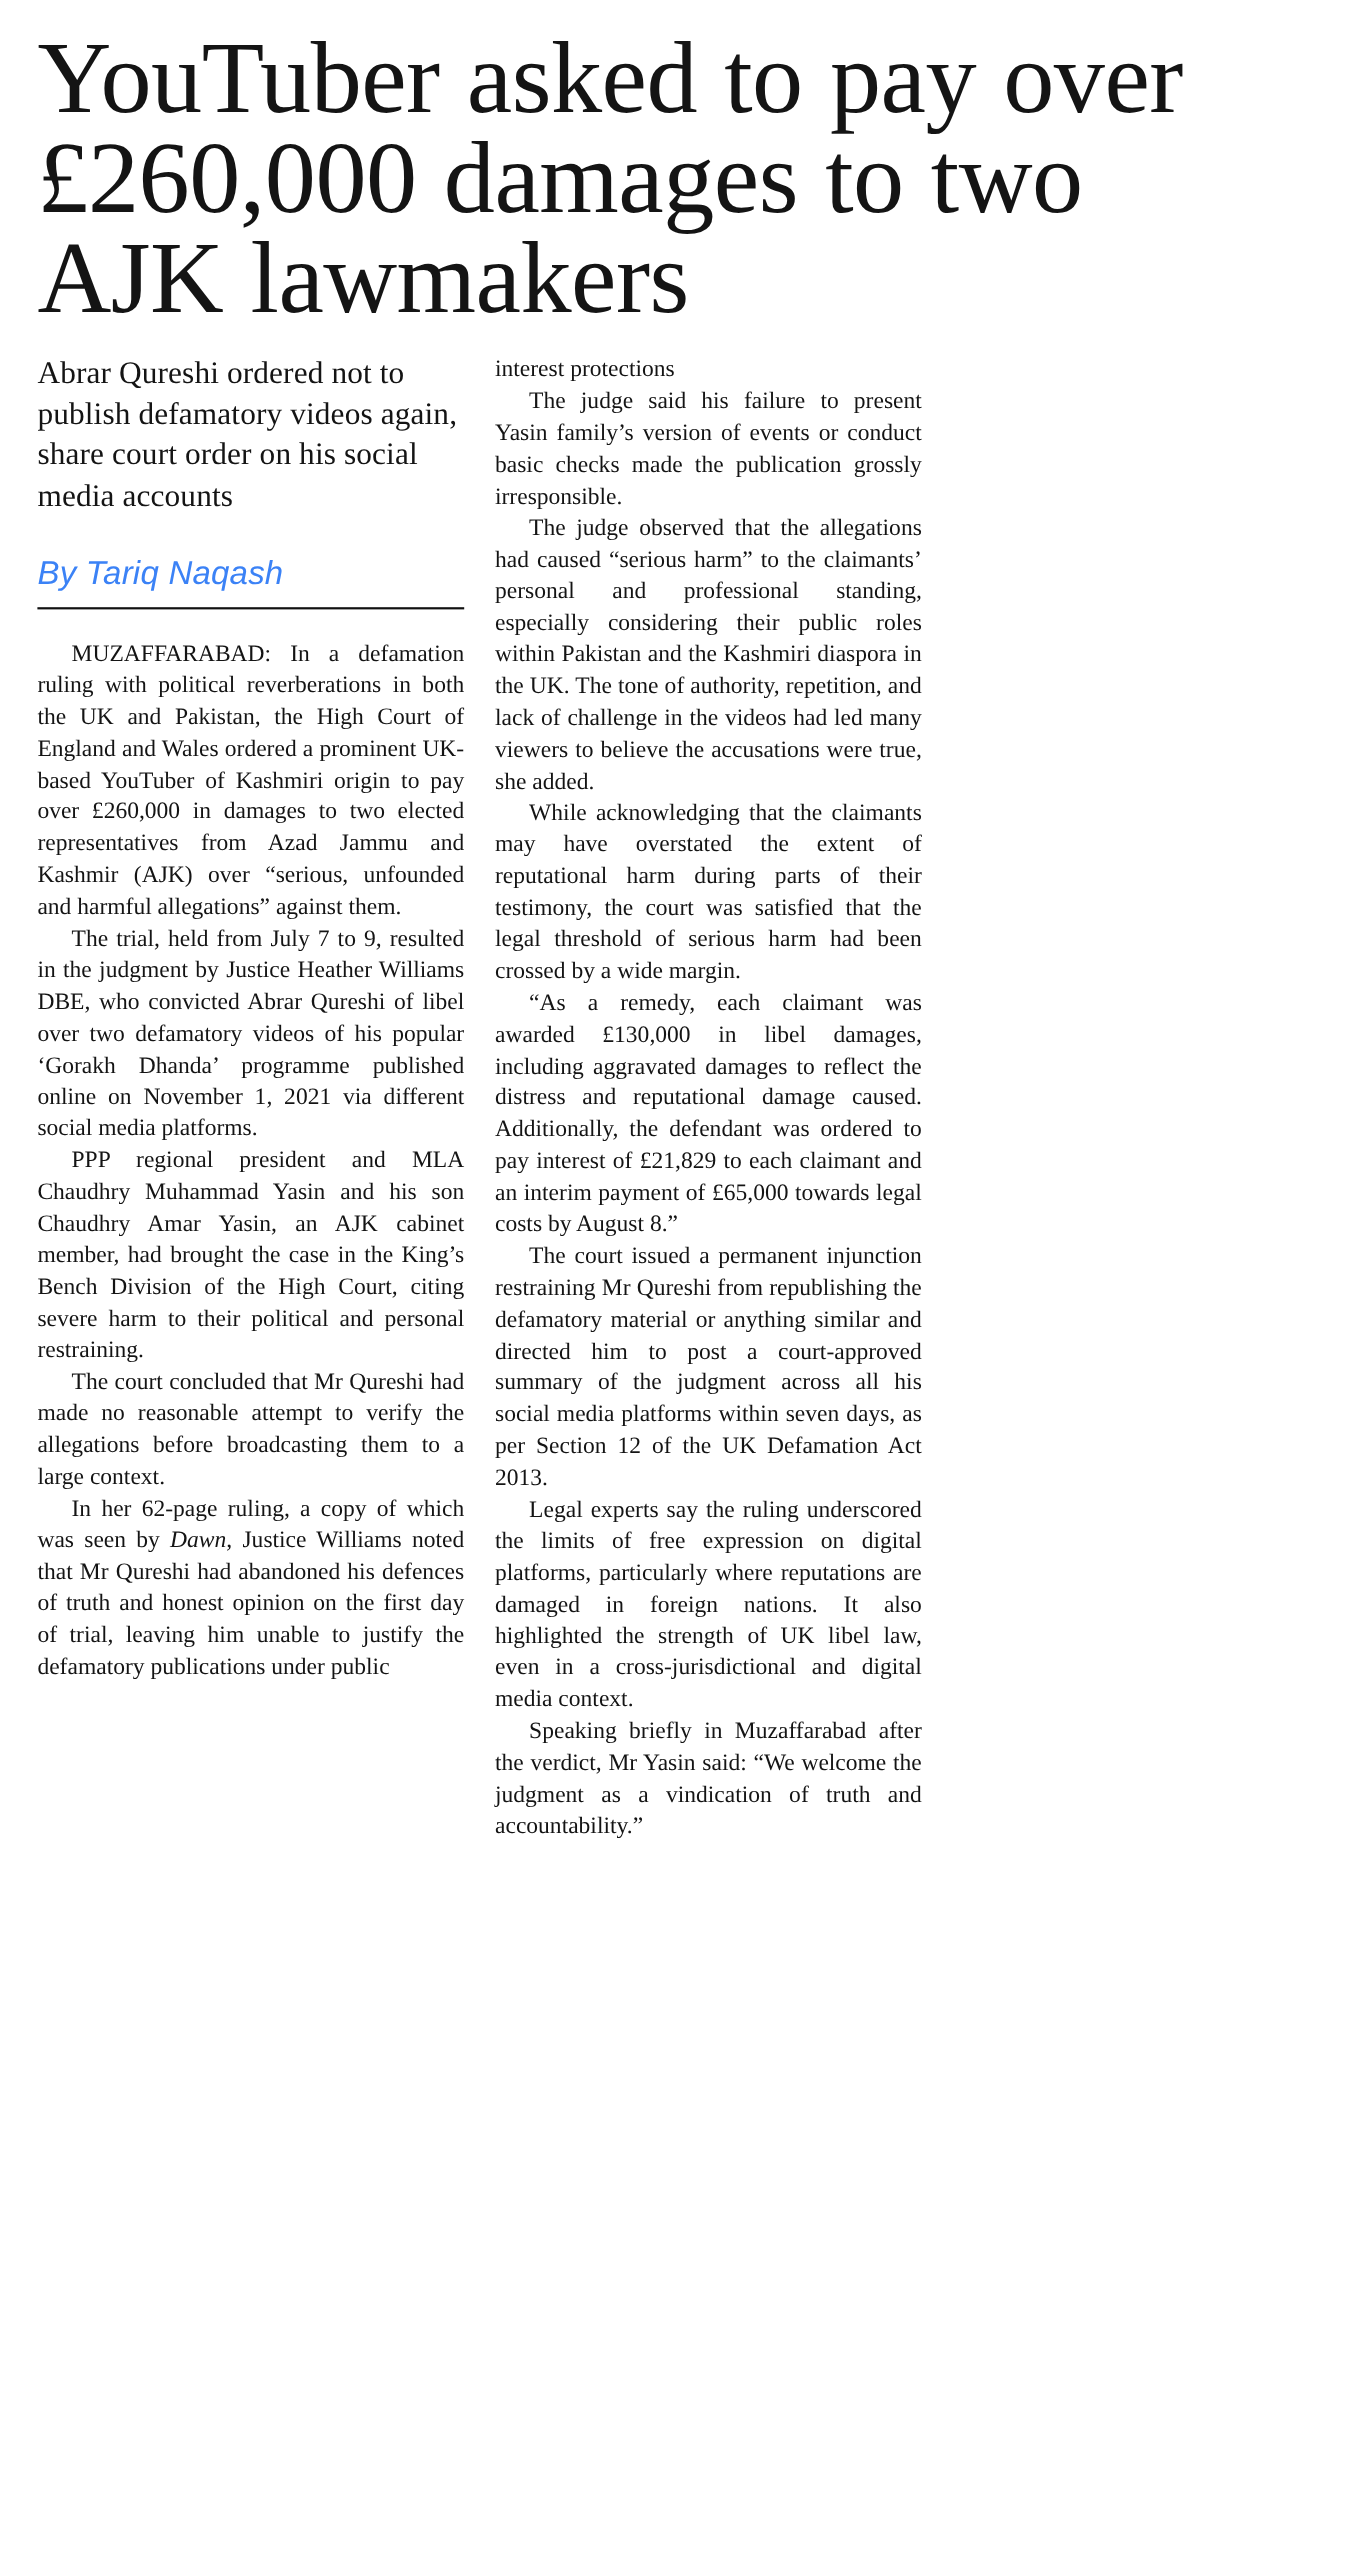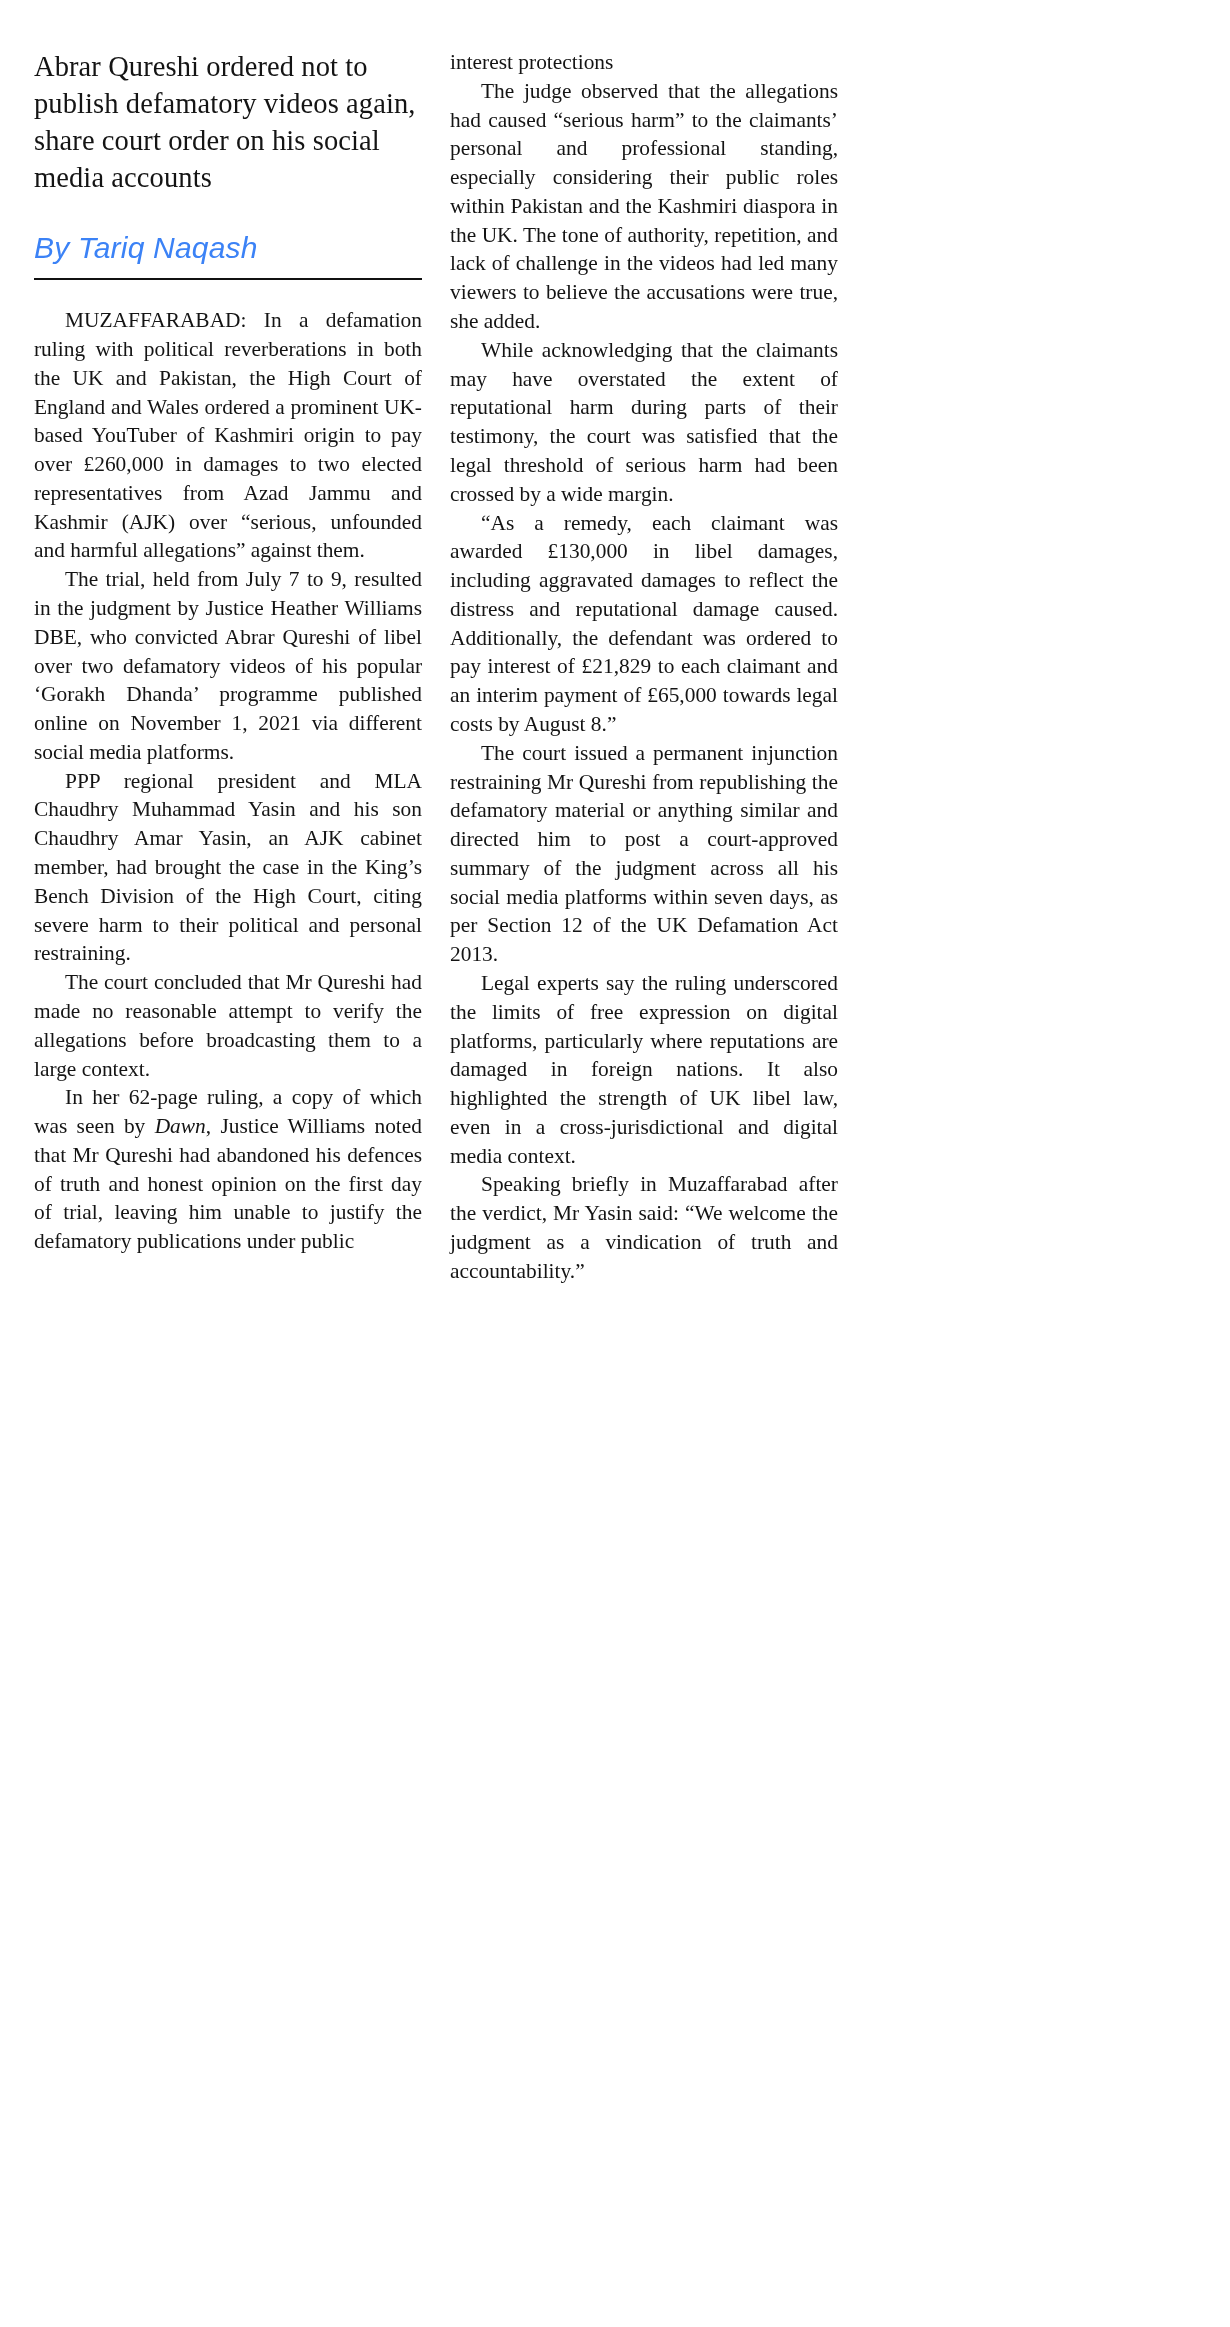--- a/index.html
+++ b/index.html
@@ -93,20 +93,21 @@
   .body-text p.indent { text-indent: 1.45em; }
   .body-text p.noindent { text-indent: 0; }
 
   .body-text em { font-style: italic; }
 </style>
 </head>
 <body>
 
 <div class="page">
 
+  <h1 class="headline">YouTuber asked to pay over £260,000 damages to two AJK lawmakers</h1>
 
   <div class="columns">
 
     <div class="col">
       <h2 class="deck">Abrar Qureshi ordered not to publish defamatory videos again, share court order on his social media accounts</h2>
 
       <div class="byline">By Tariq Naqash</div>
 
       <hr class="rule">
 
@@ -115,20 +116,21 @@
           <p class="indent">The trial, held from July 7 to 9, resulted in the judgment by Justice Heather Williams DBE, who convicted Abrar Qureshi of libel over two defamatory videos of his popular ‘Gorakh Dhanda’ programme published online on November 1, 2021 via different social media platforms.</p>
           <p class="indent">PPP regional president and MLA Chaudhry Muhammad Yasin and his son Chaudhry Amar Yasin, an AJK cabinet member, had brought the case in the King’s Bench Division of the High Court, citing severe harm to their political and personal restraining.</p>
           <p class="indent">The court concluded that Mr Qureshi had made no reasonable attempt to verify the allegations before broadcasting them to a large context.</p>
           <p class="indent">In her 62-page ruling, a copy of which was seen by <em>Dawn</em>, Justice Williams noted that Mr Qureshi had abandoned his defences of truth and honest opinion on the first day of trial, leaving him unable to justify the defamatory publications under public</p>
         </div>
     </div>
 
     <div class="col">
       <div class="body-text">
           <p class="noindent">interest protections</p>
+          <p class="indent">The judge said his failure to present Yasin family’s version of events or conduct basic checks made the publication grossly irresponsible.</p>
           <p class="indent">The judge observed that the allegations had caused “serious harm” to the claimants’ personal and professional standing, especially considering their public roles within Pakistan and the Kashmiri diaspora in the UK. The tone of authority, repetition, and lack of challenge in the videos had led many viewers to believe the accusations were true, she added.</p>
           <p class="indent">While acknowledging that the claimants may have overstated the extent of reputational harm during parts of their testimony, the court was satisfied that the legal threshold of serious harm had been crossed by a wide margin.</p>
           <p class="indent">“As a remedy, each claimant was awarded £130,000 in libel damages, including aggravated damages to reflect the distress and reputational damage caused. Additionally, the defendant was ordered to pay interest of £21,829 to each claimant and an interim payment of £65,000 towards legal costs by August 8.”</p>
           <p class="indent">The court issued a permanent injunction restraining Mr Qureshi from republishing the defamatory material or anything similar and directed him to post a court-approved summary of the judgment across all his social media platforms within seven days, as per Section 12 of the UK Defamation Act 2013.</p>
           <p class="indent">Legal experts say the ruling underscored the limits of free expression on digital platforms, particularly where reputations are damaged in foreign nations. It also highlighted the strength of UK libel law, even in a cross-jurisdictional and digital media context.</p>
           <p class="indent">Speaking briefly in Muzaffarabad after the verdict, Mr Yasin said: “We welcome the judgment as a vindication of truth and accountability.”</p>
         </div>
     </div>
 
   </div>

